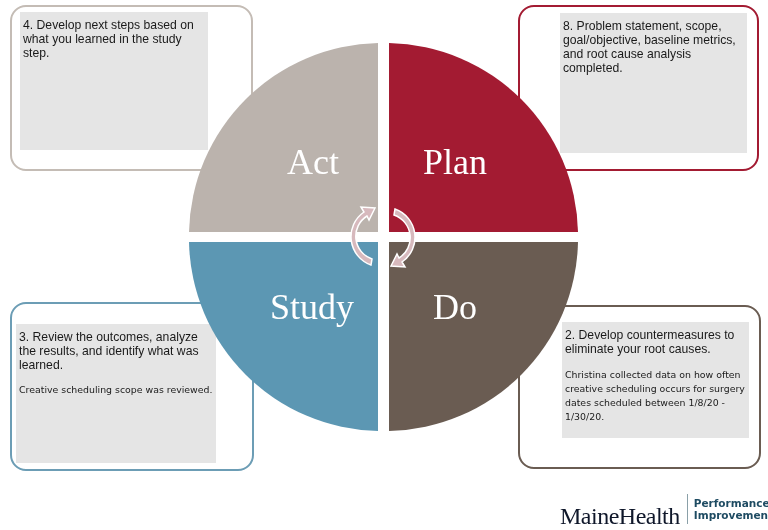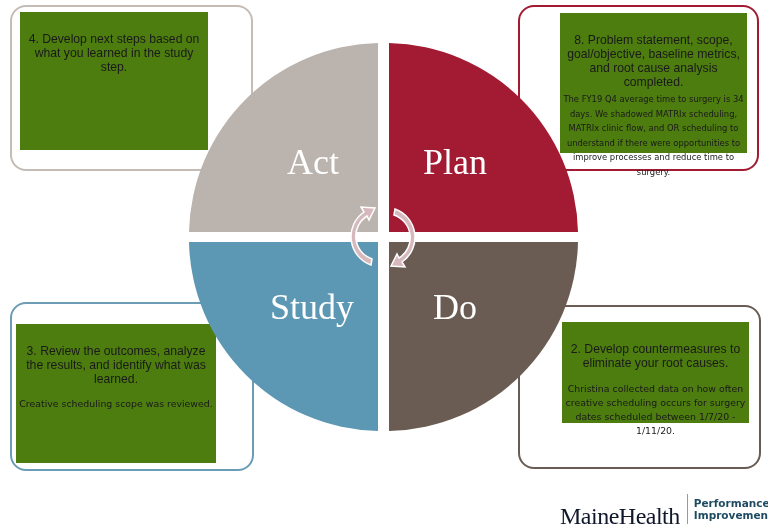--- a/index.html
+++ b/index.html
@@ -1,19 +1,19 @@
 <!DOCTYPE html>
 <html><head>
 <meta charset="utf-8">
 <style>
   html, body { margin:0; padding:0; }
   body { width:768px; height:530px; background:#ffffff; position:relative; overflow:hidden;
          font-family:"Liberation Sans", sans-serif; }
   .outline { position:absolute; border:2px solid; border-radius:16px; box-sizing:border-box; background:#fff; }
-  .inner { position:absolute; background:#4d7c0f; box-sizing:border-box; padding:20px 3px; color:#1a1a1a;text-align:center; }
+  .inner { position:absolute; background:#e5e5e5; box-sizing:border-box; padding:6px 3px; color:#1a1a1a; }
   .head { font-size:12.2px; line-height:14px; margin:0; }
   .body-sans { font-size:12.2px; line-height:14px; margin:10px 0 0 0; }
   .body-small { font-family:"DejaVu Sans", sans-serif; font-size:8.4px; line-height:14.5px; margin:3px 0 0 0; }
   .body-mid { font-family:"DejaVu Sans", sans-serif; font-size:9.4px; line-height:14px; margin:12px 0 0 0; }
   .body-bl { font-family:"DejaVu Sans", sans-serif; font-size:9.4px; line-height:14px; margin:11px 0 0 0; }
   svg.cycle { position:absolute; left:0; top:0; }
   .qlabel { font-family:"Liberation Serif", "DejaVu Serif", serif; fill:#ffffff; font-size:36px; }
   .logo { position:absolute; left:560px; top:492px; height:34px; display:flex; align-items:center; }
   .logo-main { font-family:"Liberation Serif", serif; font-size:24px; color:#0f172a; letter-spacing:-0.5px;margin-top:14px; }
   .logo-div { width:1px; height:30px; background:#8aa0a8; margin:0 6px 0 7px; }
@@ -23,33 +23,32 @@
 <body>
 
 <div class="outline" style="left:10px; top:5px; width:243px; height:166px; border-color:#c4bcb5;"></div>
 <div class="inner" style="left:20px; top:12px; width:188px; height:138px;">
   <p class="head">4. Develop next steps based on what you learned in the study step.</p>
 </div>
 
 <div class="outline" style="left:518px; top:5px; width:241px; height:166px; border-color:#a31b32;"></div>
 <div class="inner" style="left:560px; top:13px; width:187px; height:140px;">
   <p class="head">8. Problem statement, scope, goal/objective, baseline metrics, and root cause analysis completed.</p>
-  <p class="body-small">The FY19 Q4 average time to surgery is 34 days. We shadowed MATRIx scheduling, MATRIx clinic flow, and OR scheduling to understand if there were opportunities to improve processes and reduce time to surgery.</p>
 </div>
 
 <div class="outline" style="left:10px; top:302px; width:244px; height:169px; border-color:#6c9db5;"></div>
 <div class="inner" style="left:16px; top:324px; width:200px; height:139px;">
   <p class="head">3. Review the outcomes, analyze the results, and identify what was learned.</p>
   <p class="body-bl">Creative scheduling scope was reviewed.</p>
 </div>
 
 <div class="outline" style="left:518px; top:305px; width:243px; height:164px; border-color:#6a5c52;"></div>
-<div class="inner" style="left:562px; top:322px; width:187px; height:101px;">
+<div class="inner" style="left:562px; top:322px; width:187px; height:116px;">
   <p class="head">2. Develop countermeasures to eliminate your root causes.</p>
-  <p class="body-mid">Christina collected data on how often creative scheduling occurs for surgery dates scheduled between 1/7/20 - 1/11/20.</p>
+  <p class="body-mid">Christina collected data on how often creative scheduling occurs for surgery dates scheduled between 1/8/20 - 1/30/20.</p>
 </div>
 
 <svg class="cycle" width="768" height="530" viewBox="0 0 768 530">
 
   <path d="M378 232 L378 43 A193 193 0 0 0 189 232 Z" fill="#bbb3ad"></path>
 
   <path d="M389 232 L389 43 A193 193 0 0 1 578 232 Z" fill="#a31b32"></path>
 
   <path d="M378 242 L378 431 A193 193 0 0 1 189 242 Z" fill="#5c97b3"></path>
 

